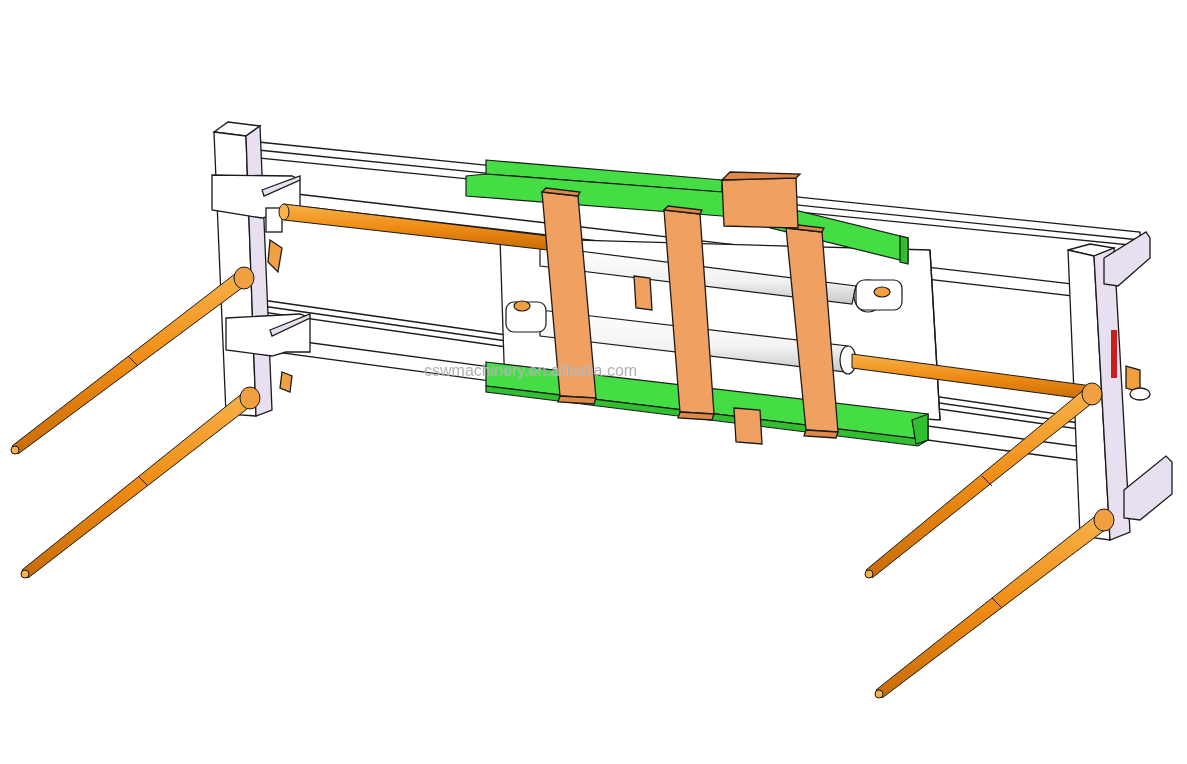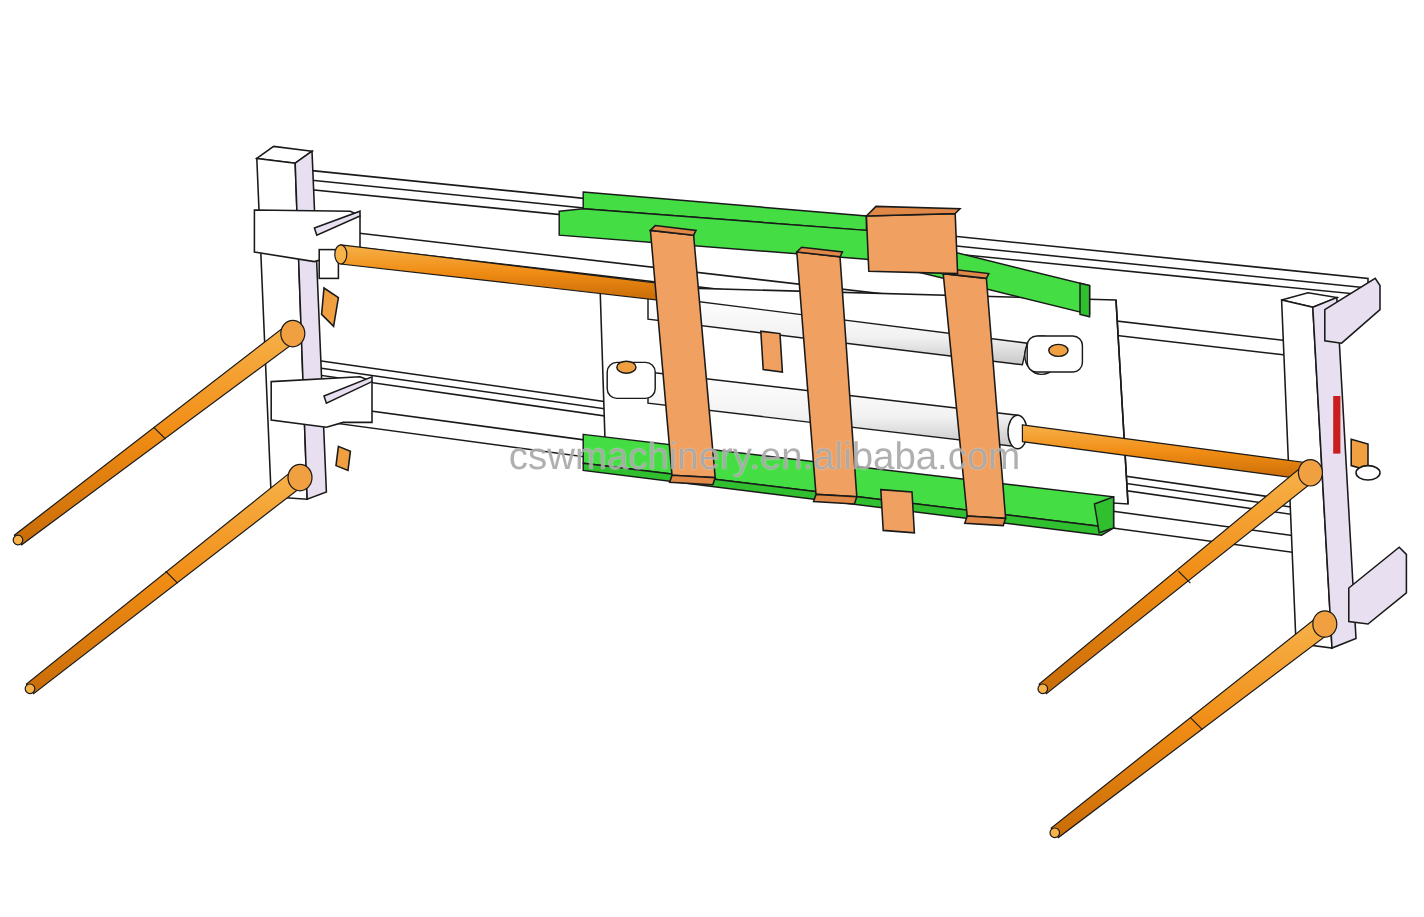--- a/index.html
+++ b/index.html
@@ -1,20 +1,20 @@
 <!DOCTYPE html>
 <html><head>
   <meta charset="utf-8">
   <style>
     html, body { margin: 0; padding: 0; background: #ffffff; }
     body { width: 1187px; height: 764px; overflow: hidden; position: relative; font-family: "Liberation Sans", sans-serif; }
     #stage { position: absolute; left: 0; top: 0; width: 1187px; height: 764px; }
     .watermark {
       position: absolute; left: 424px; top: 362px;
-      font-family: "Liberation Sans", sans-serif; font-size: 32px;
+      font-family: "Liberation Sans", sans-serif; font-size: 16px;
       color: rgba(150,150,150,0.75); letter-spacing: 0px; white-space: nowrap;
       text-shadow: 0 0 1px rgba(255,255,255,0.8);
       pointer-events: none;
     }
   </style>
 </head>
 <body>
 
 <svg id="stage" viewBox="0 0 1187 764" xmlns="http://www.w3.org/2000/svg">
   <defs>

